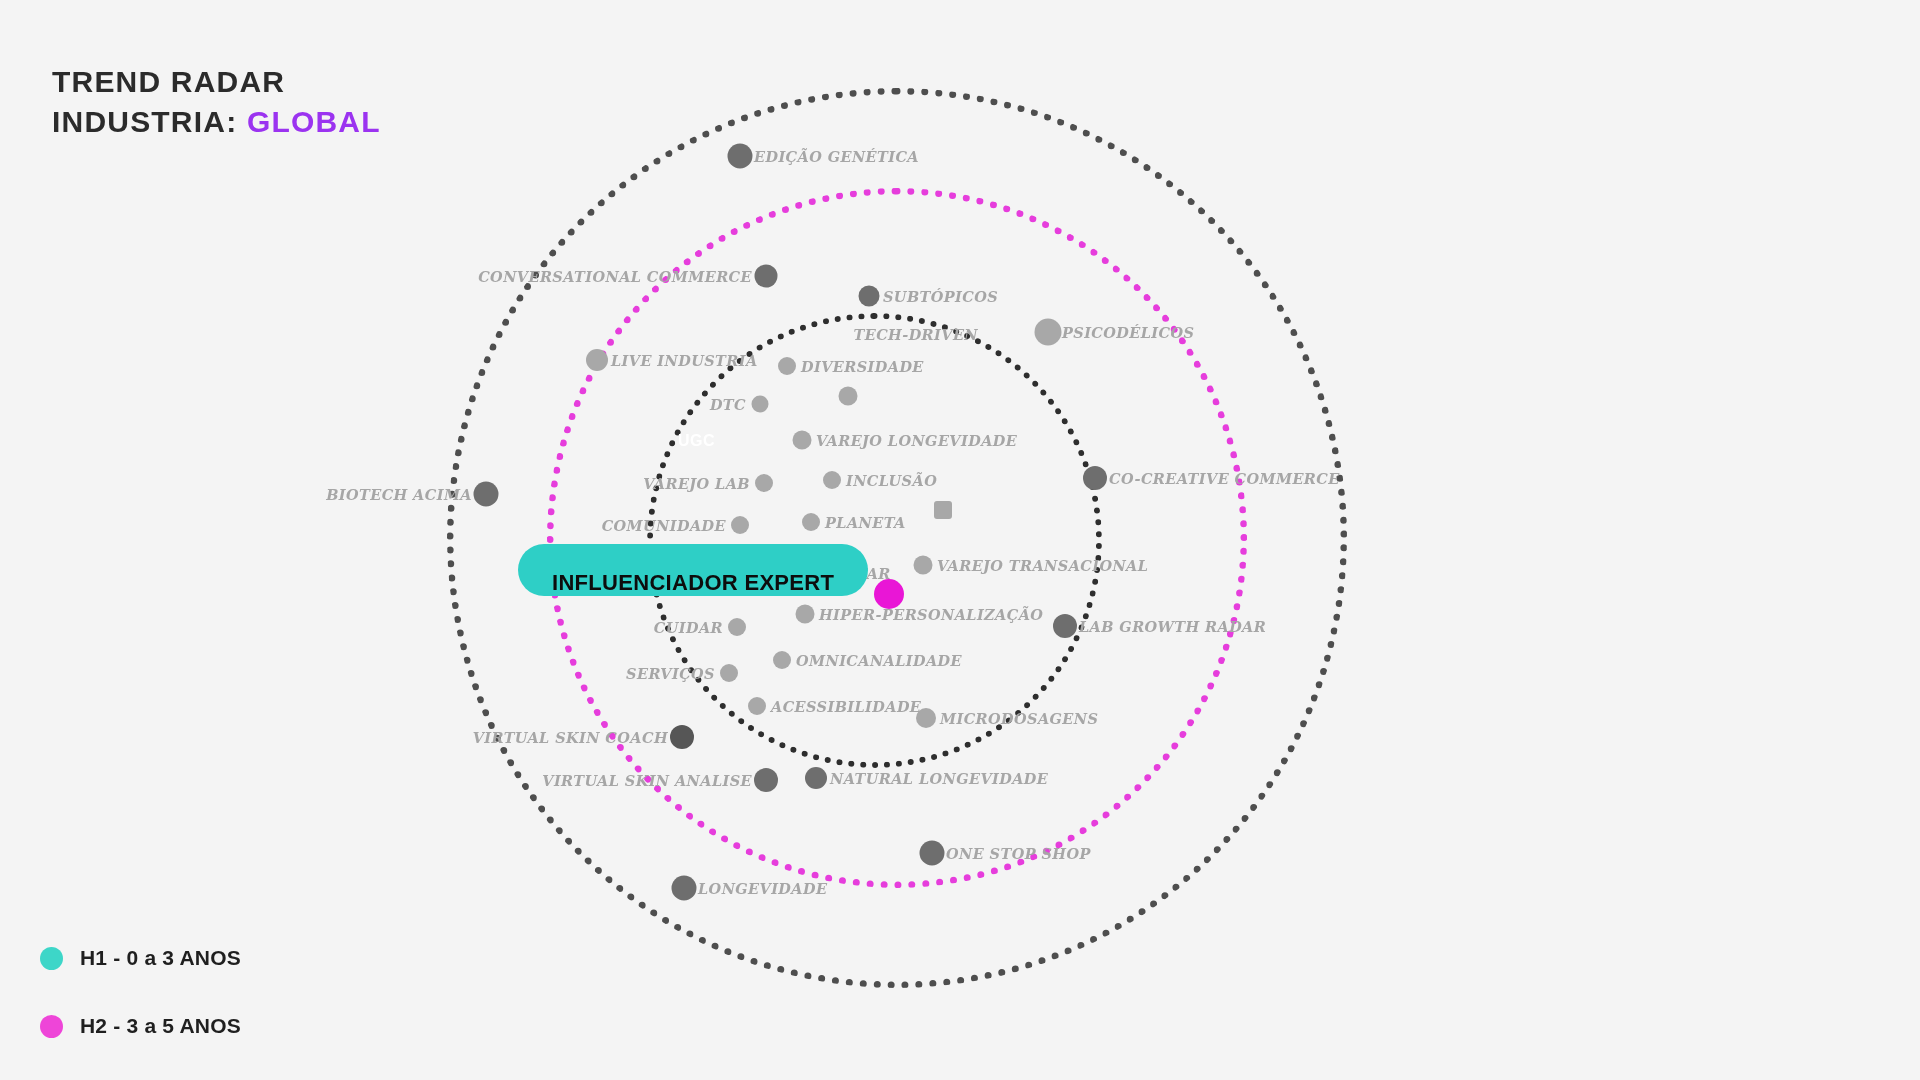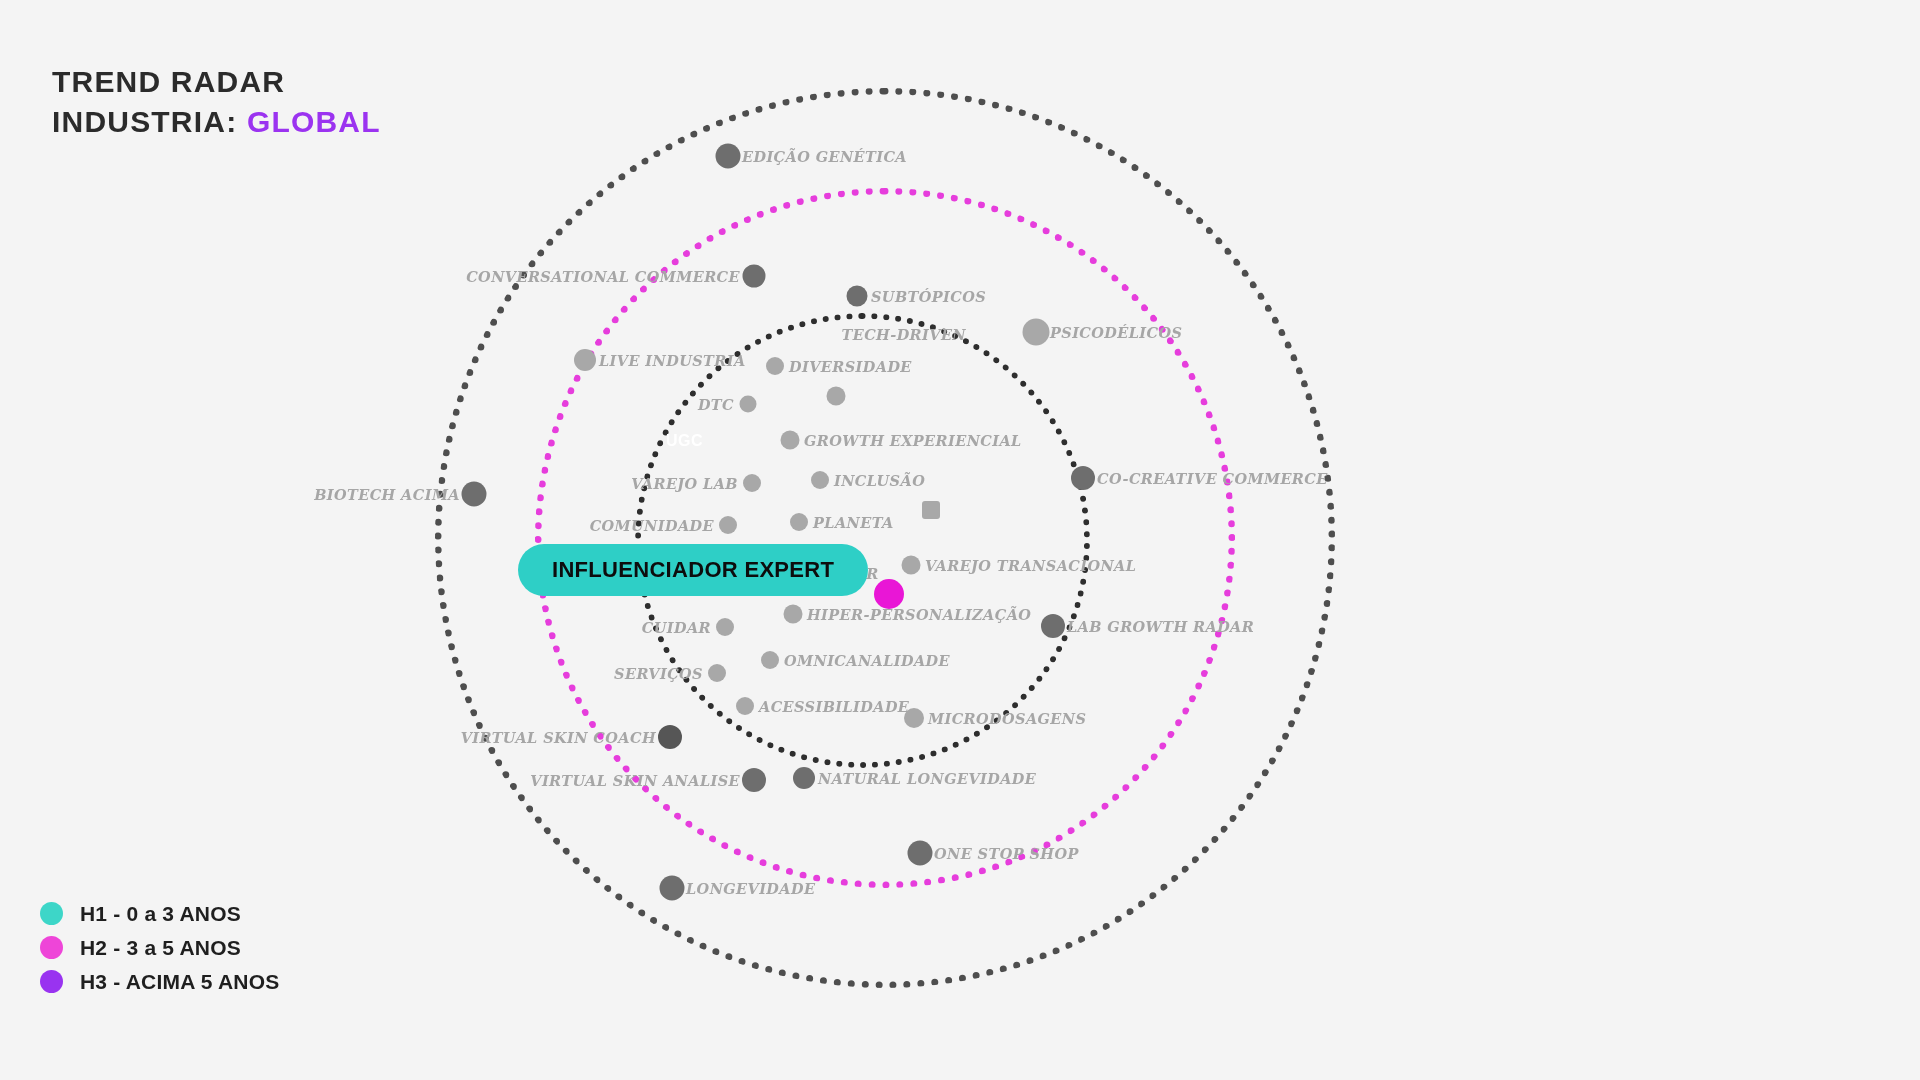--- a/index.html
+++ b/index.html
@@ -13,21 +13,21 @@
 
   
   #header { position:absolute; left:52px; top:62px; }
   #header .line {
     font-size:30px; font-weight:bold; letter-spacing:1.2px;
     color:#2b2b2b; line-height:1.34; white-space:nowrap;
   }
   #header .accent { color:#9b33f0;margin-top:9px; }
 
   
-  #radar { position:absolute; left:380px; top:28px; width:1110px; height:1020px; }
+  #radar { position:absolute; left:392px; top:28px; width:1110px; height:1020px; }
 
   .ring { position:absolute; border-radius:50%; }
   .ring.outer {
     left:55px; top:60px; width:900px; height:900px;
     border:7px dotted #4e4e4e;
   }
   .ring.mid {
     left:155px; top:160px; width:700px; height:700px;
     border:7px dotted #e63ddc;
   }
@@ -61,35 +61,35 @@
     font-style:normal; font-weight:bold;
     font-size:16px; color:#ffffff; letter-spacing:.5px;text-align:right;
   }
 
   
   #tooltip {
     position:absolute; left:518px; top:570px;
     transform:translateY(-50%);
     height:52px; padding:0 34px;
     background:#2ecfc6; border-radius:26px;
-    display:flex; align-items:center; justify-content:center;
+    display:flex; align-items:flex-end; justify-content:center;
   }
   #tooltip .txt {
     font-size:22px; font-weight:bold; color:#0d0d0d;
     letter-spacing:.3px; white-space:nowrap;
   }
   #tooltip-dot {
     position:absolute; left:889px; top:594px;
     width:30px; height:30px; border-radius:50%;
     background:#e916d6; transform:translate(-50%,-50%);
   }
 
   
   #legend { position:absolute; left:40px; top:902px; }
-  .leg-row { display:flex; align-items:flex-start; height:34px; }
+  .leg-row { display:flex; align-items:flex-end; height:34px;margin-top:34px; }
   .leg-dot { width:23px; height:23px; border-radius:50%; flex:0 0 auto; }
   .leg-txt {
     margin-left:17px; font-size:21px; font-weight:bold;
     color:#1f1f1f; letter-spacing:.2px; white-space:nowrap;
   }
 </style>
 </head>
 <body>
 
 <div id="stage">
@@ -139,21 +139,21 @@
           <div class="lbl left">DTC</div>
         </div>
         <div class="node" style="left: 456px; top: 368px;">
           <div class="bub" style="width: 19px; height: 19px; background: rgb(168, 168, 168);"></div>
         </div>
         <div class="node" style="left: 272px; top: 413px;">
           <div class="lbl right plain">UGC</div>
         </div>
         <div class="node" style="left: 410px; top: 412px;">
           <div class="bub" style="width: 19px; height: 19px; background: rgb(168, 168, 168);"></div>
-          <div class="lbl right">GROWTH EXPERIENCIAL</div>
+          <div class="lbl right">VAREJO LONGEVIDADE</div>
         </div>
         <div class="node" style="left: 372px; top: 455px;">
           <div class="bub" style="width: 18px; height: 18px; background: rgb(168, 168, 168);"></div>
           <div class="lbl left">VAREJO LAB</div>
         </div>
         <div class="node" style="left: 440px; top: 452px;">
           <div class="bub" style="width: 18px; height: 18px; background: rgb(168, 168, 168);"></div>
           <div class="lbl right">INCLUSÃO</div>
         </div>
         <div class="node" style="left: 703px; top: 450px;">

